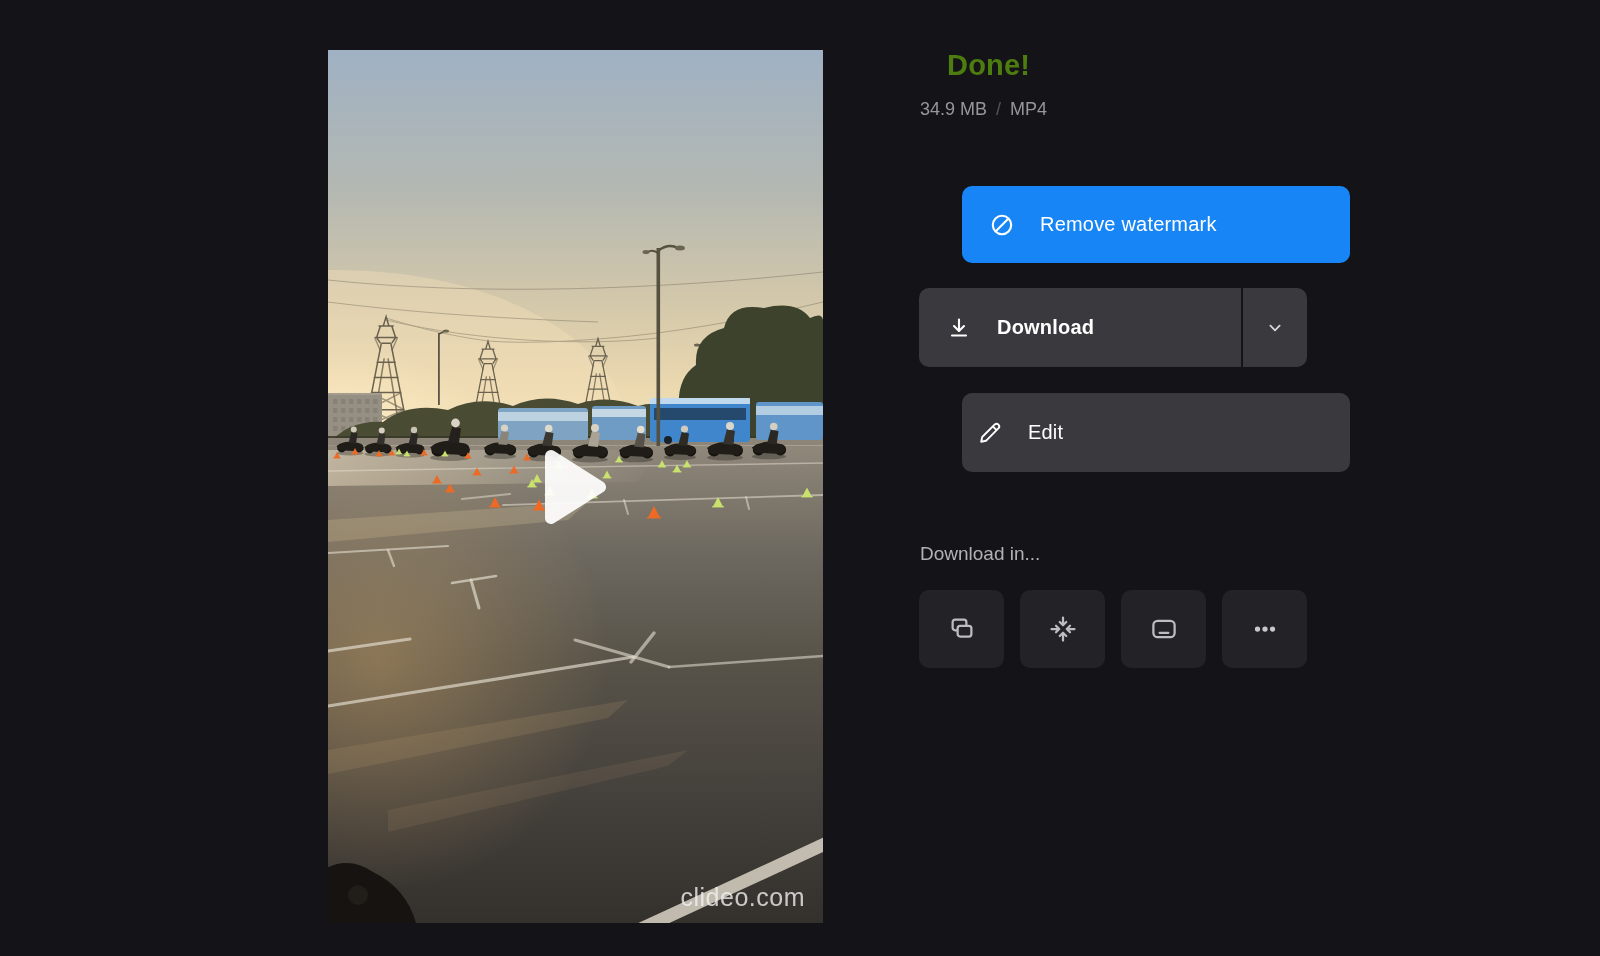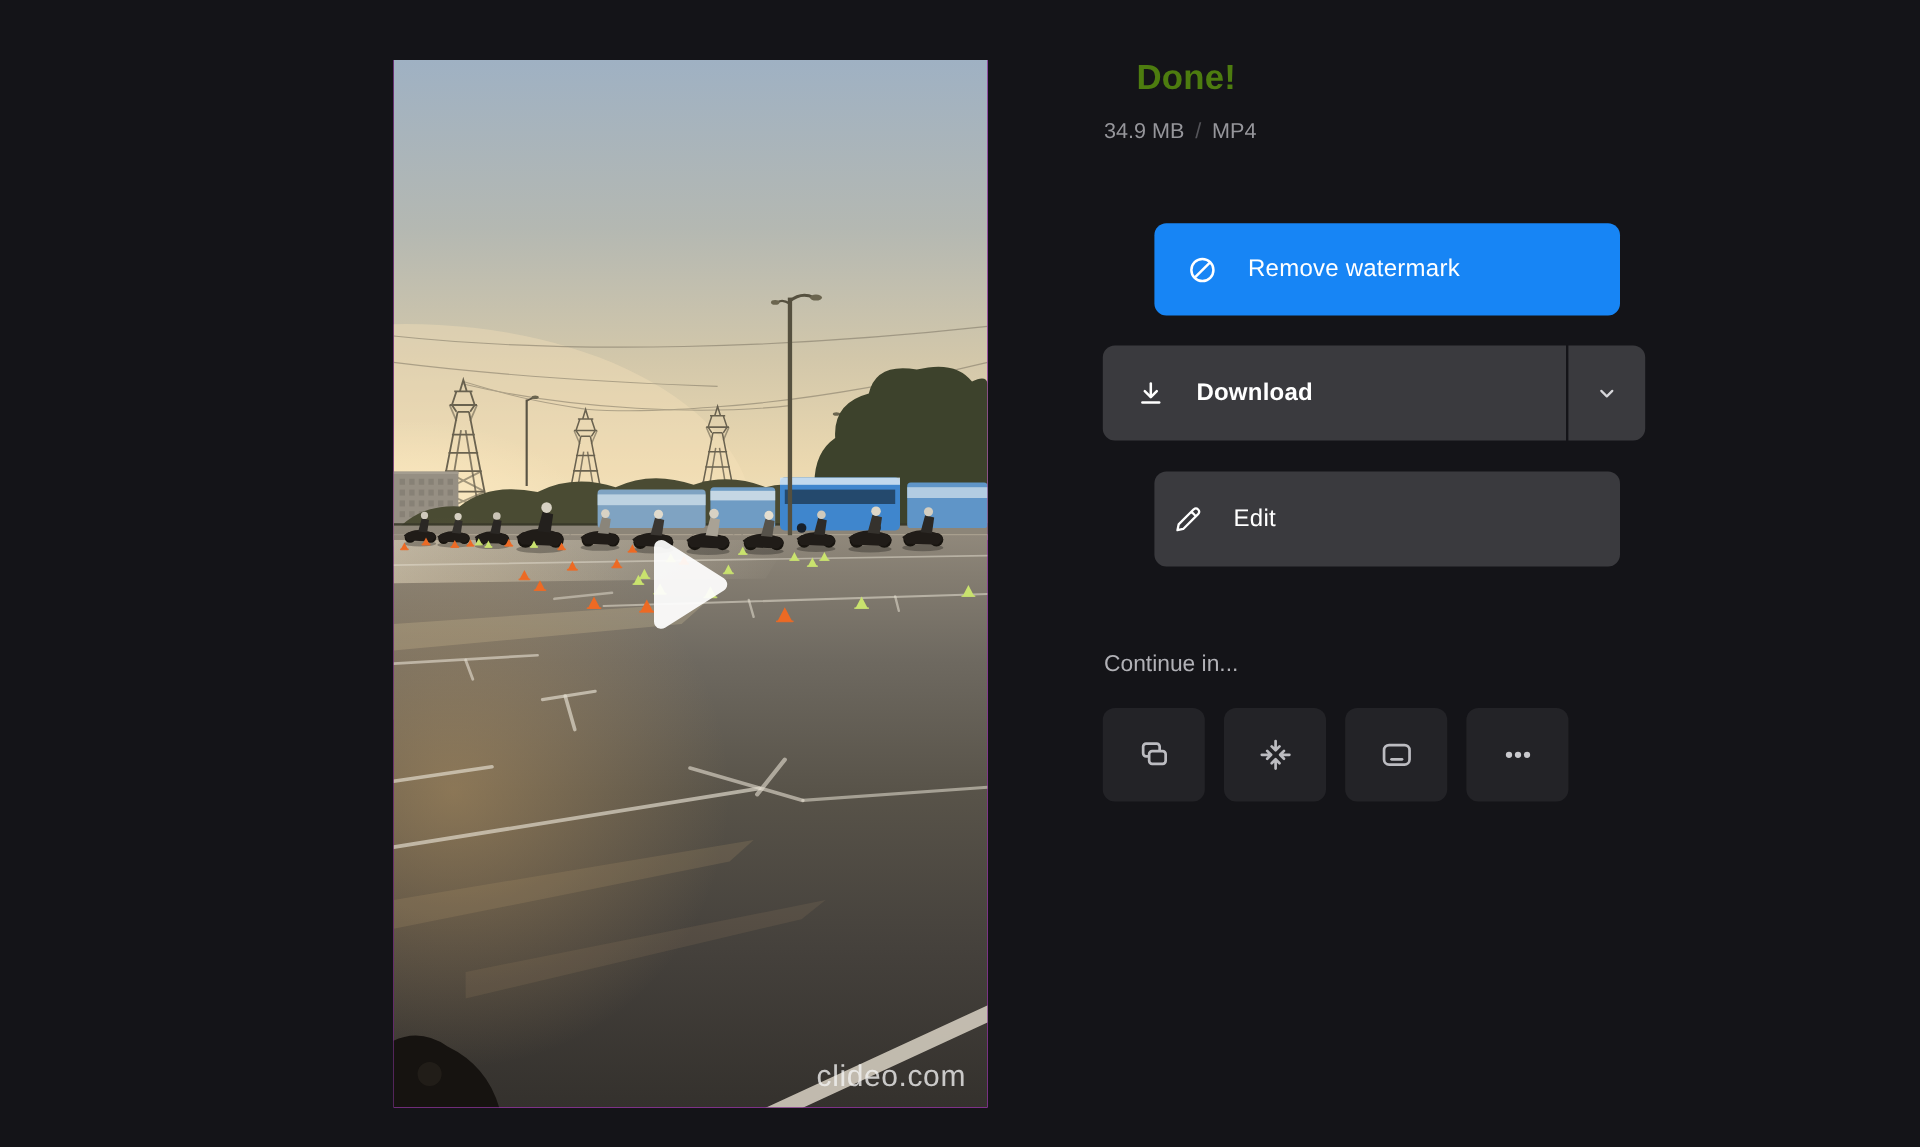--- a/index.html
+++ b/index.html
@@ -31,21 +31,21 @@
     position:absolute; left:0; width:388px; border:none; cursor:pointer;
     display:flex; align-items:center; text-align:center;
     border-radius:10px; color:#ffffff; font-family:inherit;
     font-size:20px; font-weight:400; letter-spacing:.2px;
     padding:0 0 0 28px;
     margin-left:43px;
   }
   .btn .icn { width:24px; height:24px; flex:0 0 24px; margin-right:26px; display:block; }
   .btn-primary { top:186px; height:77px; background:#1785f5; }
   .btn-gray { background:#3a3a3e;padding-left:16px; }
-  .split { position:absolute; top:288px; left:0; width:452px; height:79px; display:flex; gap:2px; }
+  .split { position:absolute; top:288px; left:0; width:388px; height:79px; display:flex; gap:2px; }
   .split .main {
     flex:1 1 auto; border:none; cursor:pointer; display:flex; align-items:center;
     background:#3a3a3e; border-radius:10px 0 0 10px; color:#fff;
     font-family:inherit; font-size:20px; font-weight:600; letter-spacing:.2px; padding-left:28px;
   }
   .split .main .icn { width:24px; height:24px; flex:0 0 24px; margin-right:26px; }
   .split .menu {
     flex:0 0 64px; border:none; cursor:pointer; background:#3a3a3e;
     border-radius:0 10px 10px 0; display:flex; align-items:center; justify-content:center;
   }
@@ -471,21 +471,21 @@
     </button>
   </div>
 
   <button class="btn btn-gray btn-edit">
     <svg class="icn" viewBox="0 0 24 24">
       <path d="M16.8 3.4 a2.7 2.7 0 0 1 3.8 3.8 L8 19.8 L3.2 20.8 L4.2 16 Z M14.8 5.4 L18.6 9.2" stroke="#ffffff" stroke-width="1.9" fill="none" stroke-linecap="round" stroke-linejoin="round"></path>
     </svg>
     <span>Edit</span>
   </button>
 
-  <div class="continue-label">Continue in...</div>
+  <div class="continue-label">Download in...</div>
 
   <div class="tiles">
     <button class="tile">
       <svg viewBox="0 0 24 24">
         <g stroke="#bcbcc1" stroke-width="1.8" fill="none" stroke-linejoin="round">
           <rect x="4.5" y="4.5" width="11" height="8.5" rx="2"></rect>
           <rect x="8.5" y="9.5" width="11" height="8.5" rx="2" fill="#232327"></rect>
         </g>
       </svg>
     </button>

